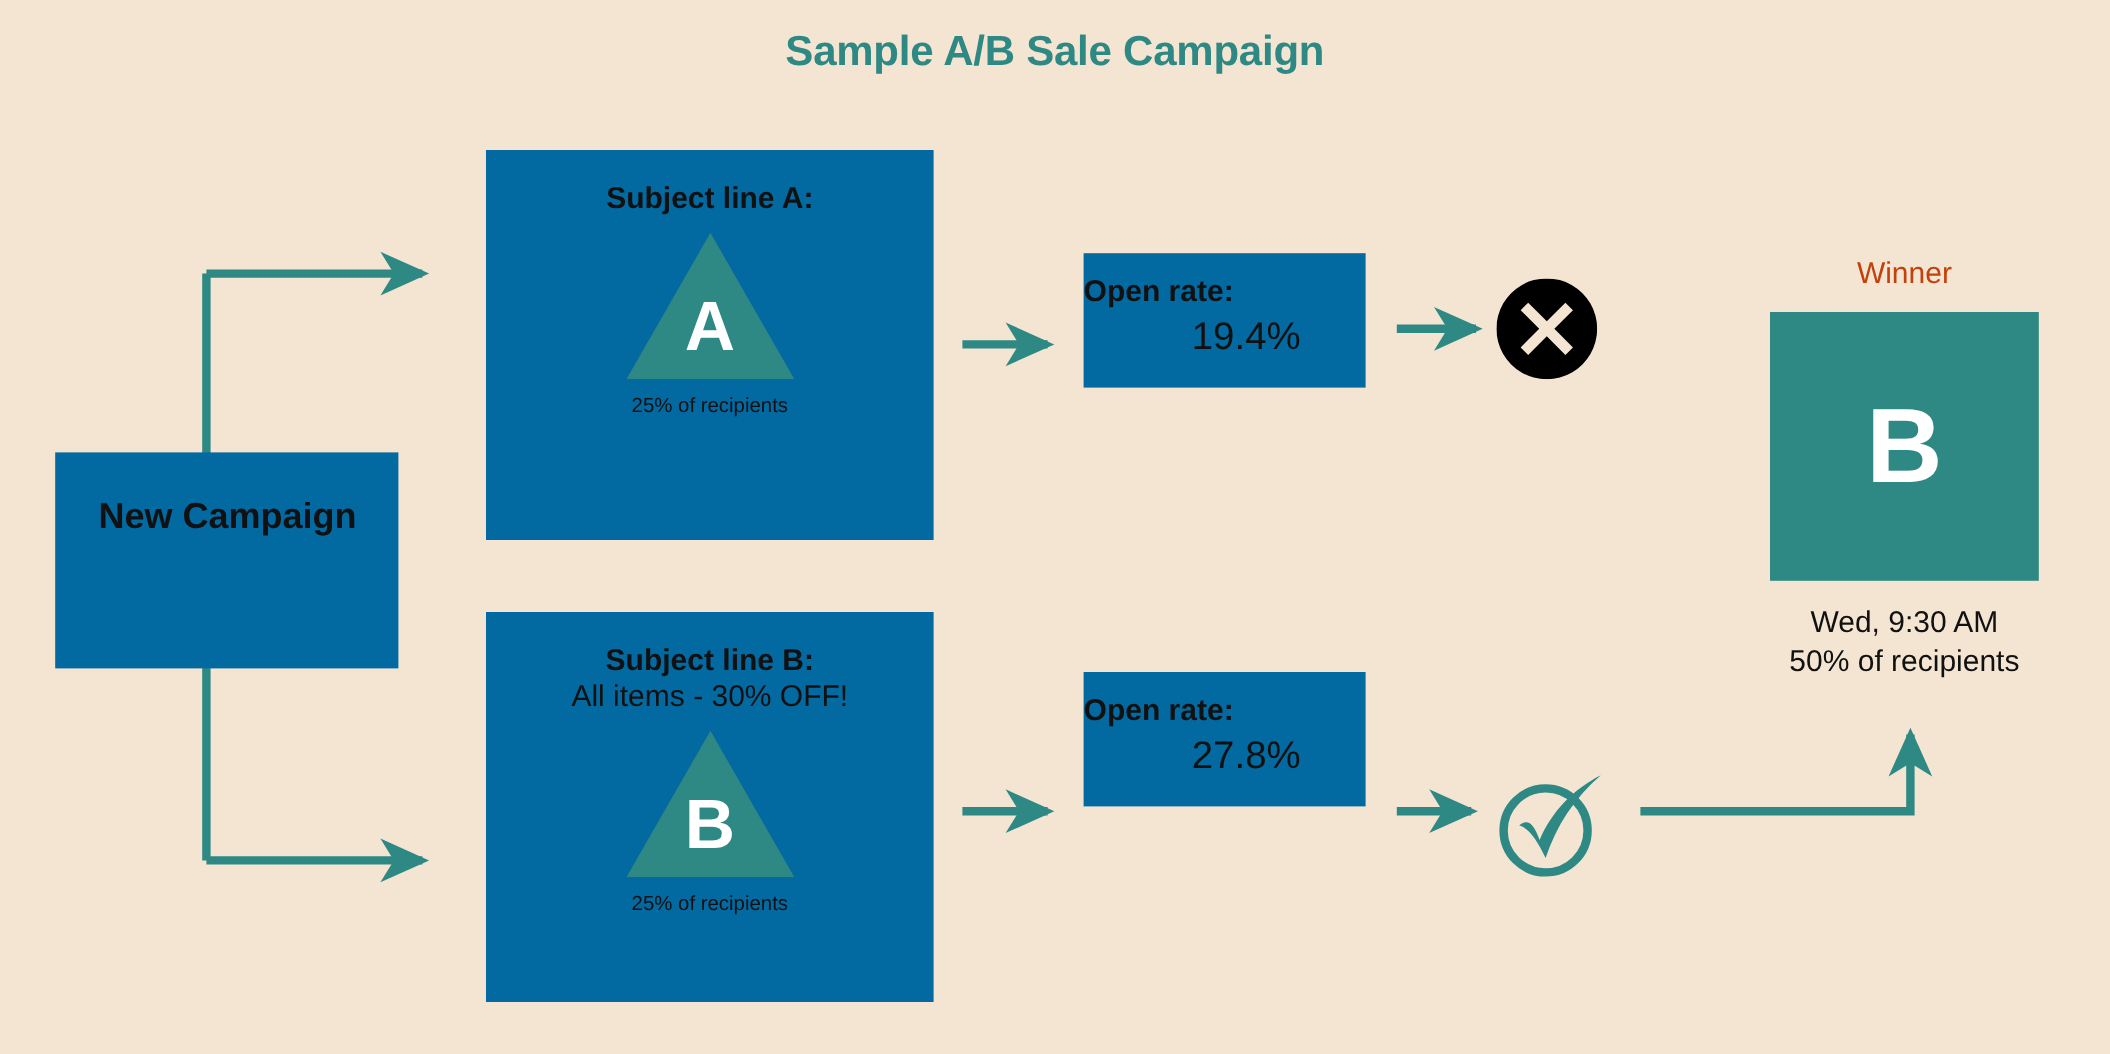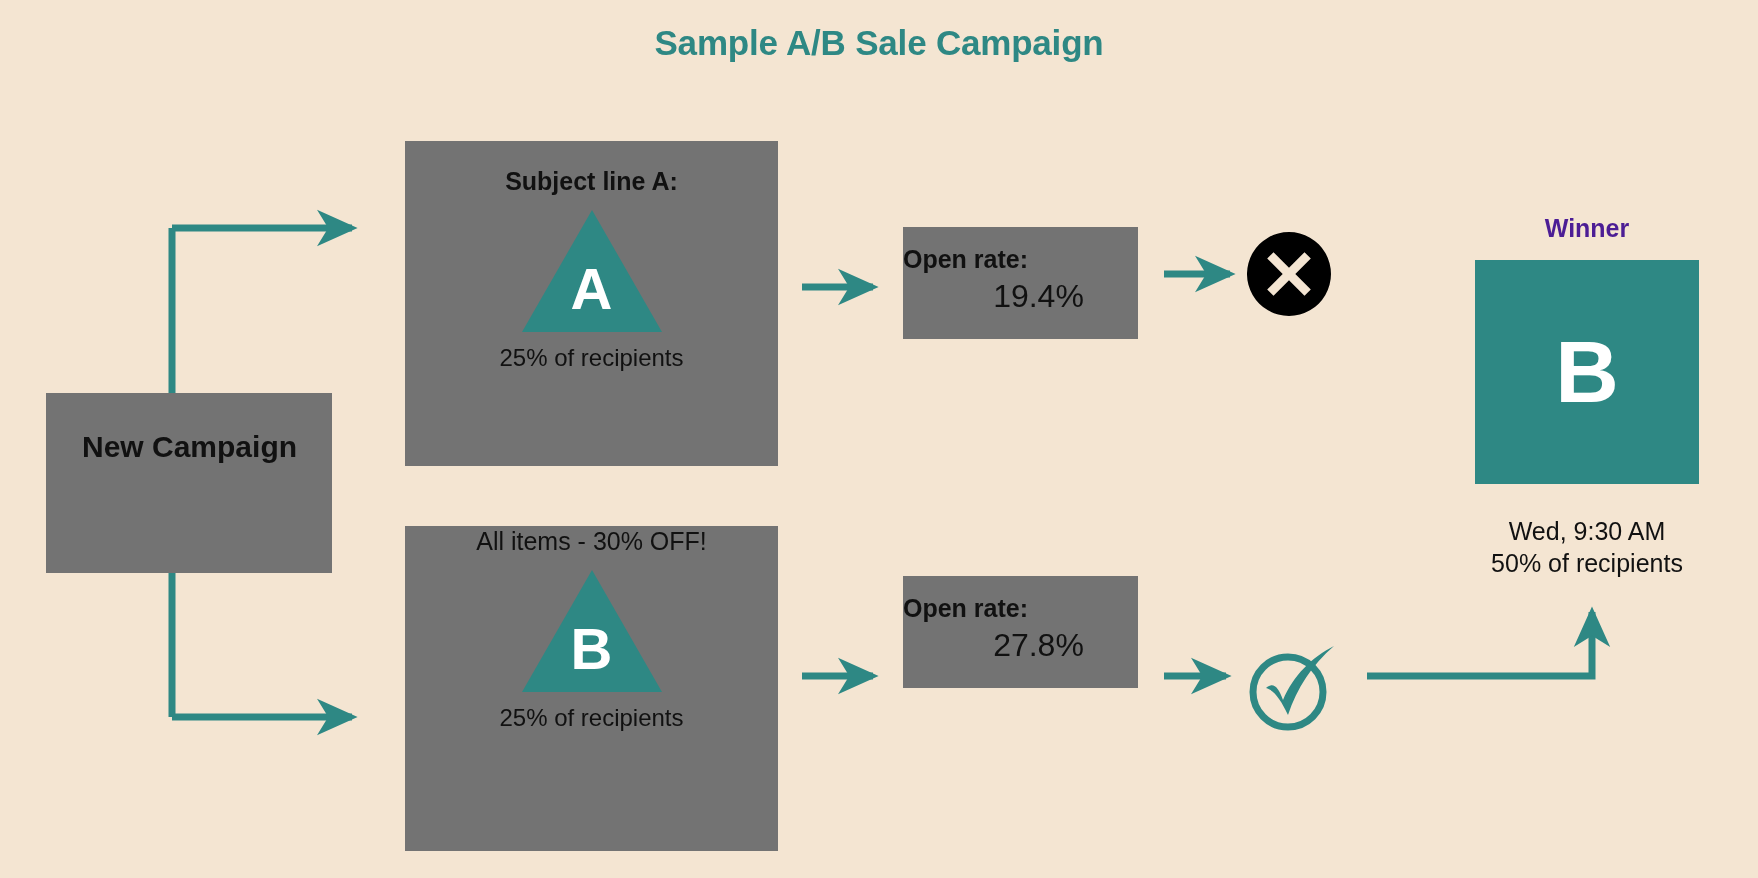--- a/index.html
+++ b/index.html
@@ -37,23 +37,22 @@
     text-align: center;
     font-size: 35px;
     font-weight: bold;
     color: #2E8884;
     letter-spacing: -0.2px;
     z-index: 5;
   }
   
   .card {
     position: absolute;
-    background: #737373;
+    background: #0369a1;
     z-index: 3;
-    margin-top: 16px;
   }
   
   #new-campaign {
     left: 46px;
     top: 377px;
     width: 286px;
     height: 180px;
     padding: 0;
   }
   #new-campaign .nc-inner {
@@ -97,21 +96,21 @@
     margin-top: 1px;
     color: #111111;
   }
   .variant .v-tri-wrap {
     display: flex;
     justify-content: center;
     margin-top: 14px;
   }
   .variant .v-foot {
     text-align: center;
-    font-size: 24px;
+    font-size: 17px;
     font-weight: normal;
     margin-top: 12px;
     color: #111111;
   }
   .tri {
     position: relative;
     width: 140px;
     height: 122px;
   }
   .tri svg { display: block; }
@@ -159,22 +158,22 @@
   #winner {
     position: absolute;
     left: 1473px;
     top: 214px;
     width: 228px;
     z-index: 4;
   }
   #winner .w-label {
     text-align: center;
     font-size: 25px;
-    font-weight: bold;
-    color: #4c1d95;
+    font-weight: normal;
+    color: #c2410c;
     margin-bottom: 17px;
   }
   #winner .w-square {
     width: 224px;
     height: 224px;
     background: #2E8884;
     position: relative;
     margin: 0 auto;
   }
   #winner .w-letter {
@@ -189,21 +188,21 @@
     font-size: 88px;
     font-weight: bold;
     color: #FFFFFF;
     line-height: 1;
   }
   #winner .w-meta {
     text-align: center;
     font-size: 25px;
     font-weight: normal;
     color: #111111;
-    margin-top: 32px;
+    margin-top: 20px;
     line-height: 1.26;
   }
 </style>
 </head>
 <body>
 
 <div id="canvas">
 
   <svg id="connectors" viewBox="0 0 1758 878" xmlns="http://www.w3.org/2000/svg">
     <defs>
@@ -246,20 +245,21 @@
         <svg width="140" height="122" viewBox="0 0 140 122" xmlns="http://www.w3.org/2000/svg">
           <polygon points="70,0 140,122 0,122" fill="#2E8884"></polygon>
         </svg>
         <div class="tri-letter">A</div>
       </div>
     </div>
     <div class="v-foot">25% of recipients</div>
   </div>
 
   <div class="card variant" id="variant-b">
+    <div class="v-head">Subject line B:</div>
     <div class="v-sub">All items - 30% OFF!</div>
     <div class="v-tri-wrap">
       <div class="tri">
         <svg width="140" height="122" viewBox="0 0 140 122" xmlns="http://www.w3.org/2000/svg">
           <polygon points="70,0 140,122 0,122" fill="#2E8884"></polygon>
         </svg>
         <div class="tri-letter">B</div>
       </div>
     </div>
     <div class="v-foot">25% of recipients</div>

